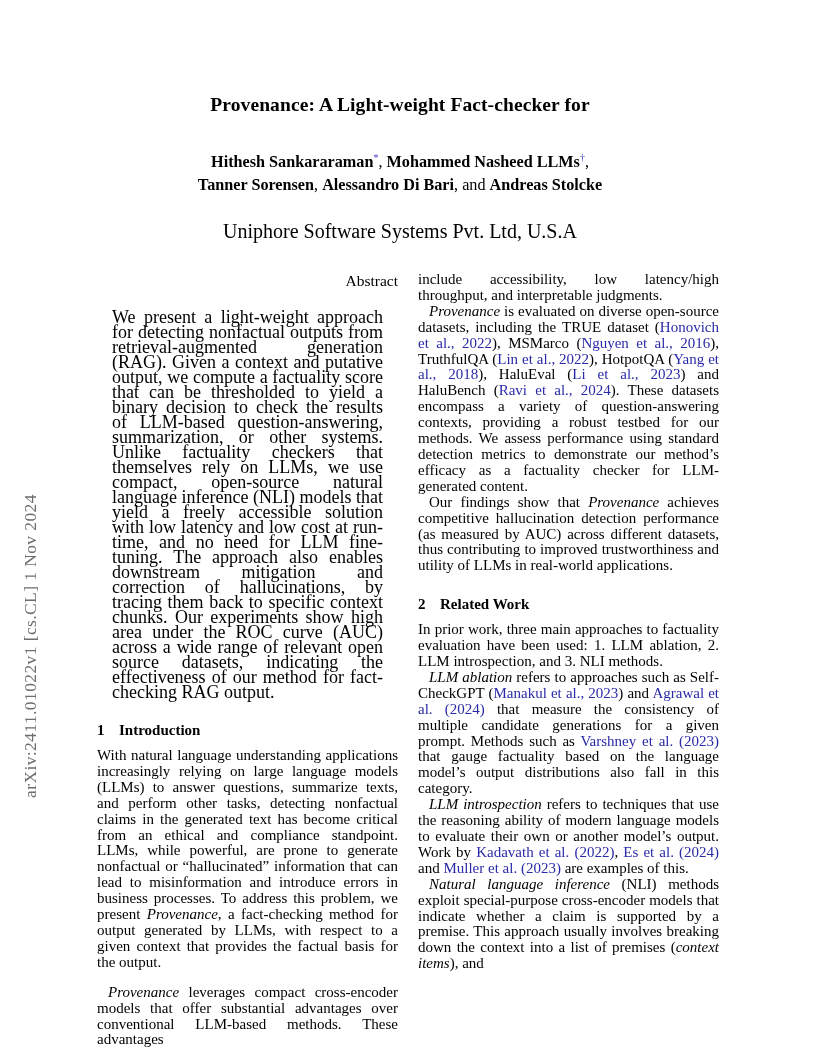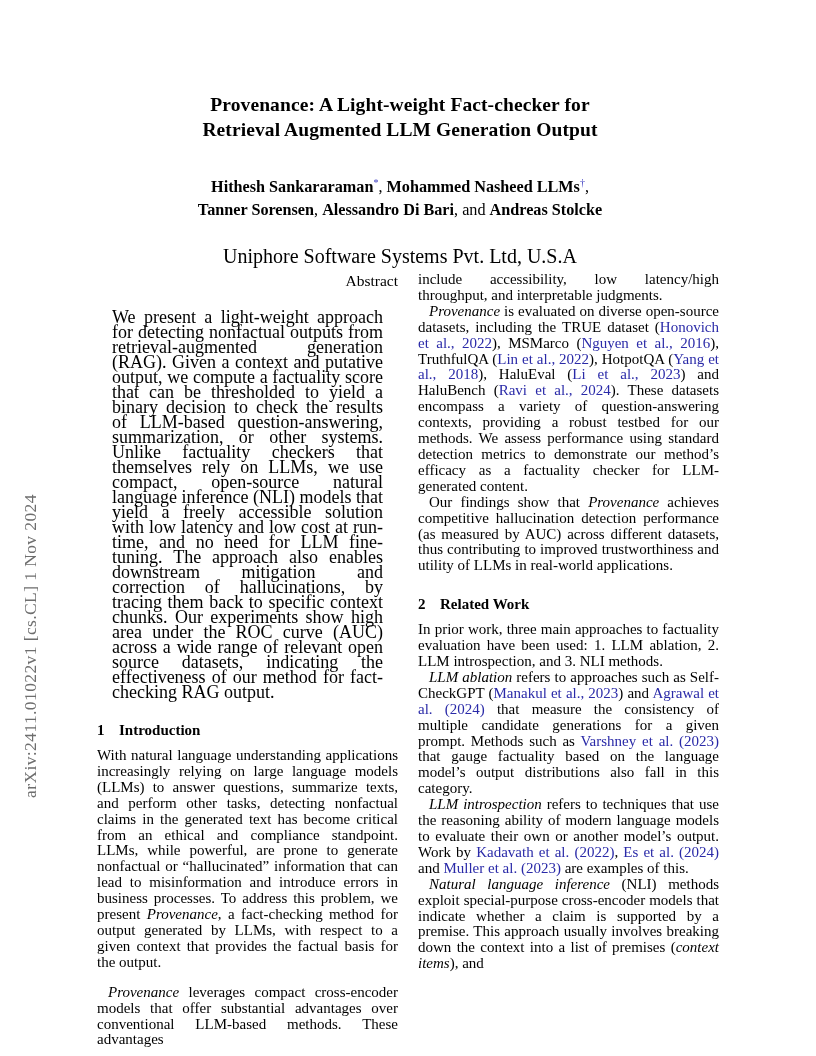--- a/index.html
+++ b/index.html
@@ -177,21 +177,20 @@
 
 <div class="page">
 
   <div id="arxiv-stamp">
     <span class="stamp-text">arXiv:2411.01022v1  [cs.CL]  1 Nov 2024</span>
   </div>
 
   <div id="title-block">
     <div id="paper-title">
       <span>Provenance: A Light-weight Fact-checker for</span><br>
-      <span>Retrieval Augmented LLM Generation Output</span>
     </div>
 
     <div id="author-block">
       <span>Hithesh Sankararaman</span><sup class="fnmark">*</sup><span class="plain">, </span><span>Mohammed Nasheed LLMs</span><sup class="fnmark">†</sup><span class="plain">,</span><br>
       <span>Tanner Sorensen</span><span class="plain">, </span><span>Alessandro Di Bari</span><span class="plain">, and </span><span>Andreas Stolcke</span>
     </div>
 
     <div id="affiliation">Uniphore Software Systems Pvt. Ltd, U.S.A</div>
   </div>
 

